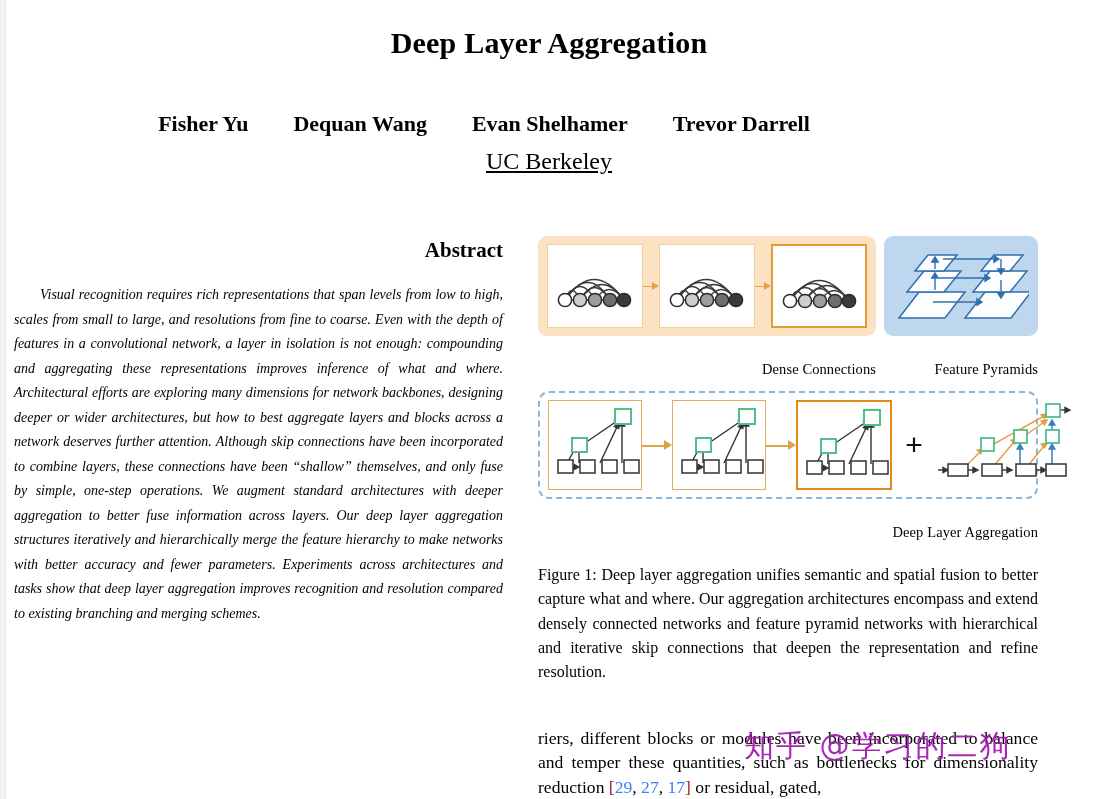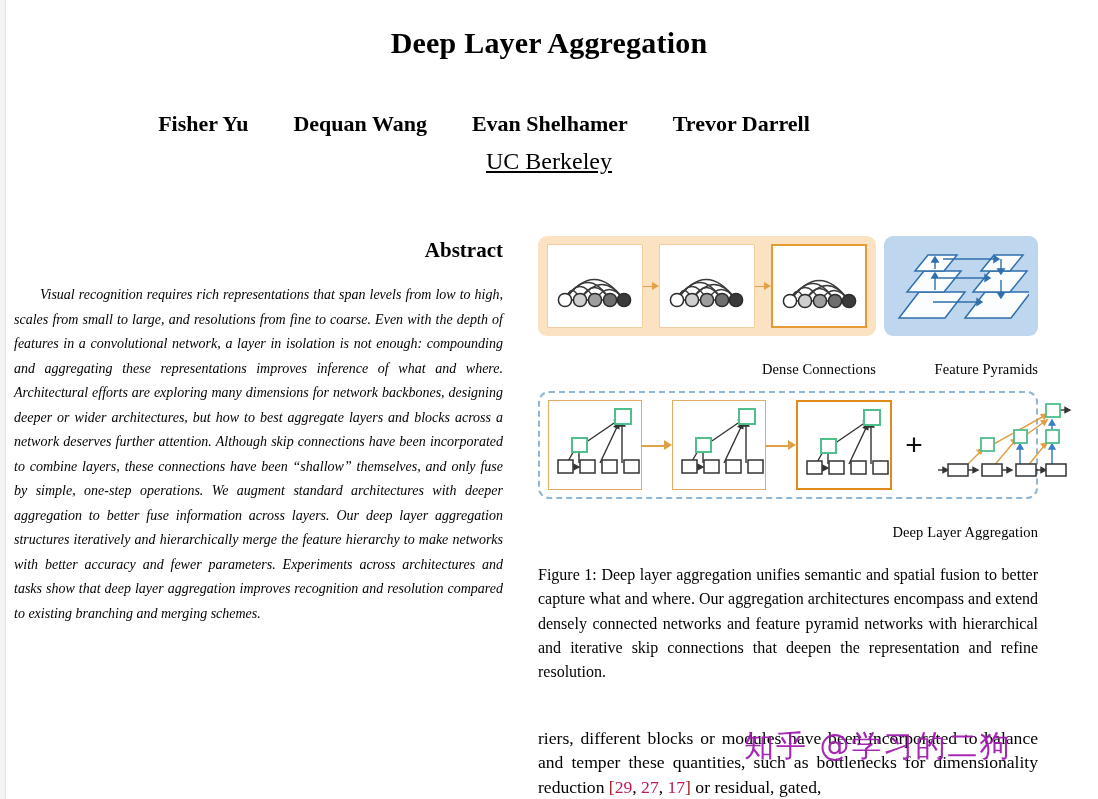--- a/index.html
+++ b/index.html
@@ -104,21 +104,21 @@
     margin-top:22px;font-size:16px;line-height:24.3px;
     text-align:justify;
   }
 
   
   .body-cont{
     position:absolute;left:538px;top:726px;width:500px;
     font-size:17.6px;line-height:24.3px;text-align:justify;
   }
   .cite-br{color:#9b1a1a;}
-  .cite-n{color:#be185d;}
+  .cite-n{color:#3b82f6;}
 
   
   .watermark{
     position:absolute;left:744px;top:726px;
     font-family:"DejaVu Sans","Liberation Sans",sans-serif;
     font-size:30px;color:#a21caf;letter-spacing:2px;
     white-space:nowrap;pointer-events:none;
     opacity:.95;
   }
 </style>

